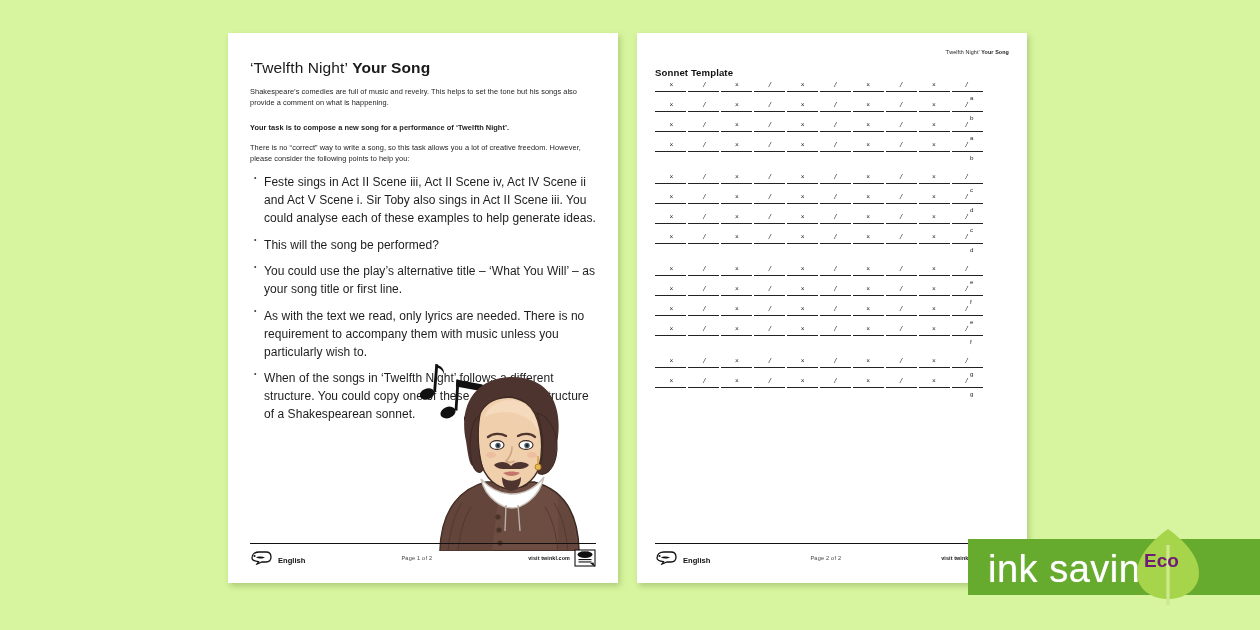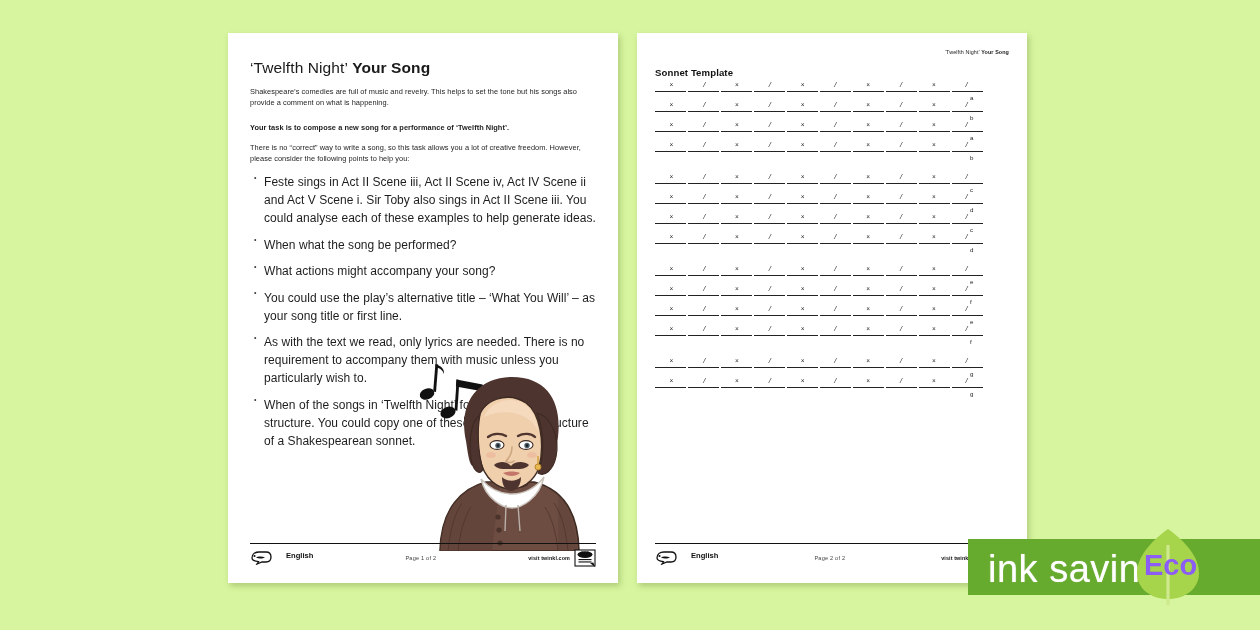--- a/index.html
+++ b/index.html
@@ -98,22 +98,22 @@
     right: 22px;
     bottom: 16px;
     border-top: 1.4px solid #111;
     padding-top: 5px;
     display: flex;
     align-items: center;
   }
   #page-two .page-footer { left: 18px; right: 18px; }
   .footer-left {
     display: flex;
-    align-items: flex-start;
-    gap: 14px;
+    align-items: flex-end;
+    gap: 6px;
     flex: 0 0 auto;
   }
   .footer-subject {
     font-size: 7.6px;
     font-weight: 700;
     color: #111;
   }
   .footer-center {
     flex: 1 1 auto;
     text-align: center;
@@ -231,44 +231,43 @@
     position: absolute;
     left: 161px;
     top: -6px;
     width: 78px;
     height: 78px;
   }
   .eco-eco {
     position: absolute;
     left: 176px;
     top: 18px;
-    font-size: 29px;
+    font-size: 19px;
     font-weight: 700;
-    color: #8b5cf6;
+    color: #701a75;
     line-height: 1;
   }
 </style>
 </head>
 <body>
 
 <div class="sheet" id="page-one">
 
   <h1 class="doc-title">
     <span class="t-light">‘Twelfth Night’</span>
     <span class="t-bold">Your Song</span>
   </h1>
 
   <p class="para">Shakespeare’s comedies are full of music and revelry. This helps to set the tone but his songs also provide a comment on what is happening.</p>
   <p class="para bold">Your task is to compose a new song for a performance of ‘Twelfth Night’.</p>
   <p class="para">There is no “correct” way to write a song, so this task allows you a lot of creative freedom. However, please consider the following points to help you:</p>
 
   <ul class="bullets">
     <li>Feste sings in Act II Scene iii, Act II Scene iv, Act IV Scene ii and Act V Scene i. Sir Toby also sings in Act II Scene iii. You could analyse each of these examples to help generate ideas.</li>
-    <li>When what the song be performed?</li>
-    <li>What actions might accompany your song?</li>
+    <li>This will the song be performed?</li>
     <li>You could use the play’s alternative title – ‘What You Will’ – as your song title or first line.</li>
     <li>As with the text we read, only lyrics are needed. There is no requirement to accompany them with music unless you particularly wish to.</li>
     <li>When of the songs in ‘Twelfth Night’ follows a different structure. You could copy one of these or follow the structure of a Shakespearean sonnet.</li>
   </ul>
 
   <div class="illustration">
     <svg viewBox="0 0 200 196" width="200" height="196">
 
       <g fill="#111">
         <ellipse cx="19" cy="39" rx="7.5" ry="5.4" transform="rotate(-20 19 39)"></ellipse>

